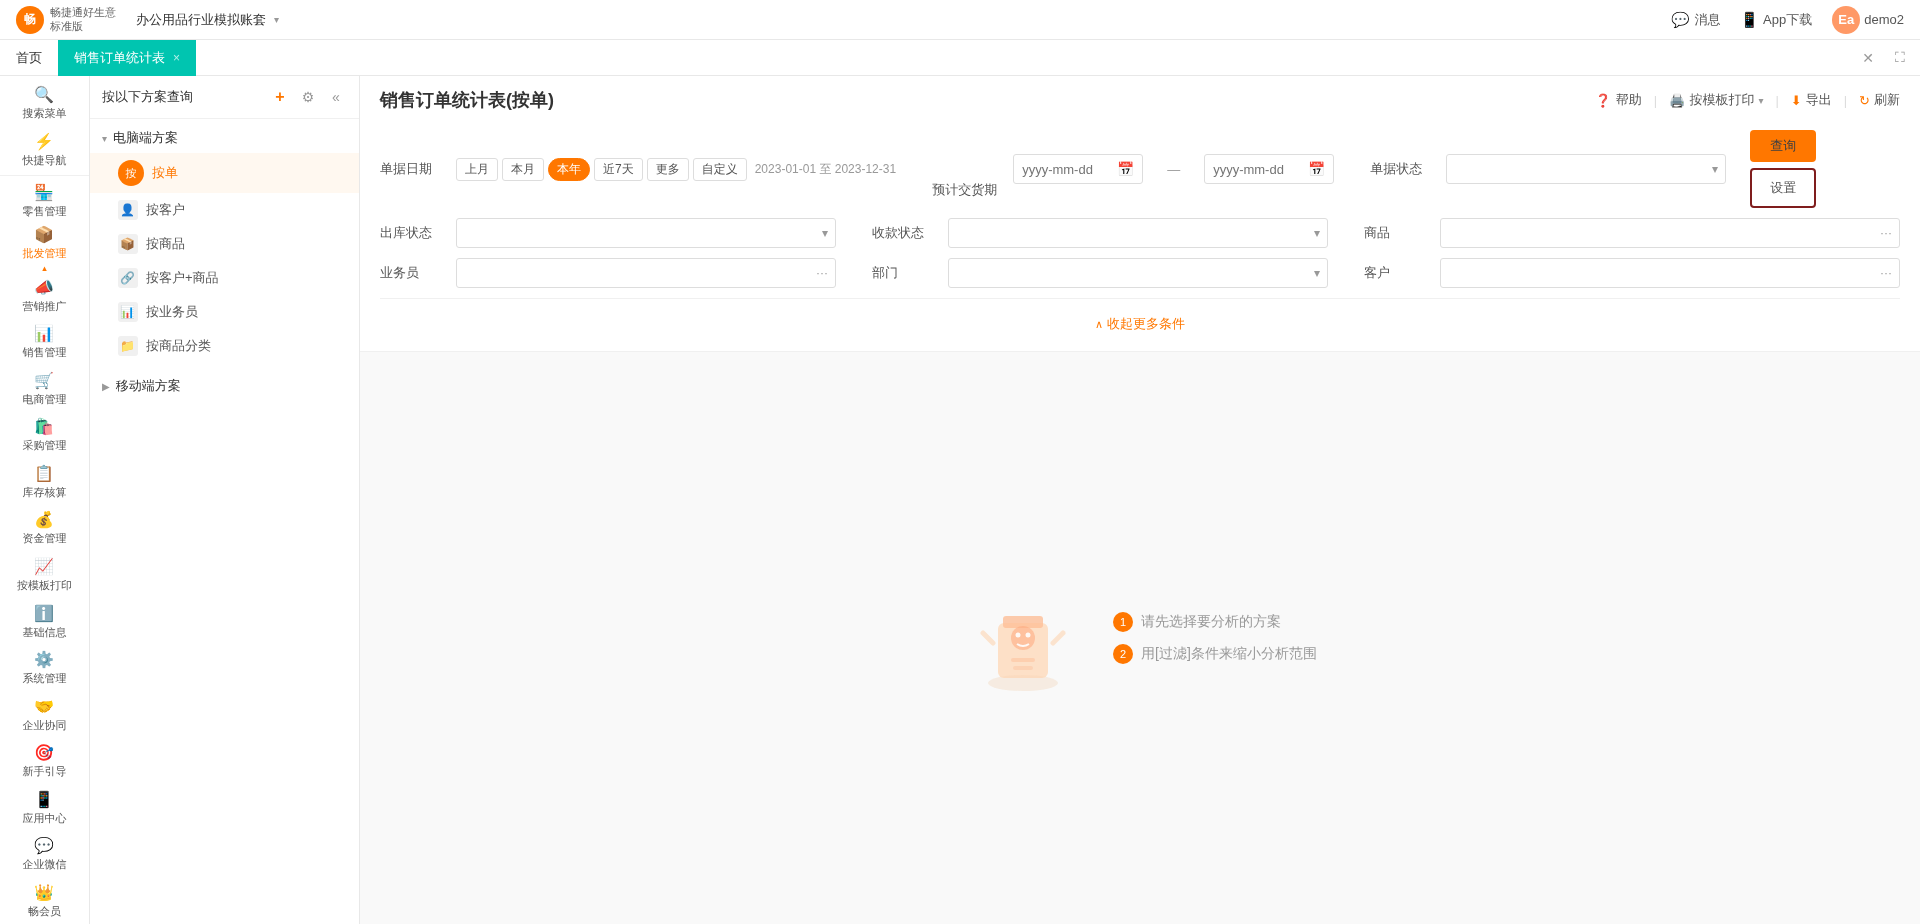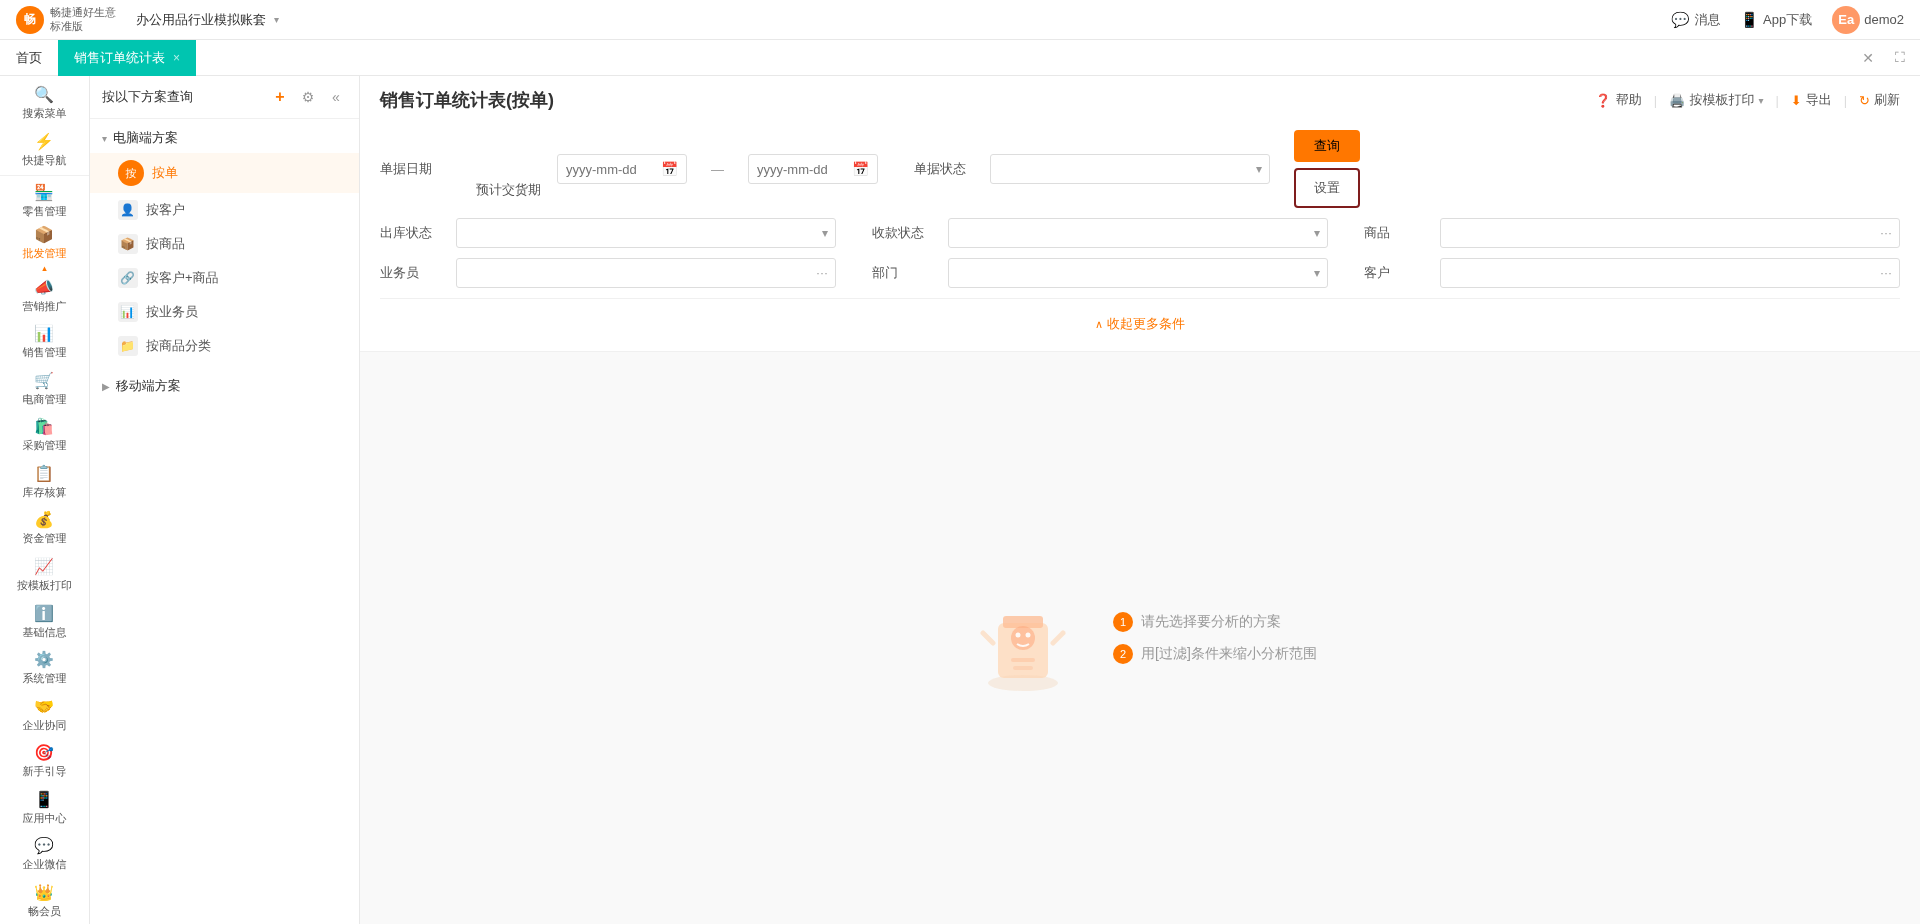--- a/index.html
+++ b/index.html
@@ -78,21 +78,21 @@
     .filter-field .more-btn { position: absolute; right: 8px; color: #999; font-size: 12px; cursor: pointer; }
     .filter-date-input { height: 30px; border: 1px solid #ddd; border-radius: 3px; padding: 0 8px; font-size: 13px; color: #bbb; background: #fff; width: 130px; }
     .filter-date-icon { color: #ff7700; font-size: 14px; position: absolute; right: 8px; }
     .date-separator { color: #999; margin: 0 4px; }
     .filter-group { display: flex; align-items: center; gap: 12px; flex: 1; }
 
     .collapse-btn { display: flex; align-items: center; justify-content: center; gap: 4px; font-size: 13px; color: #ff7700; cursor: pointer; padding: 8px; }
     .collapse-btn .arrow-icon { font-size: 11px; }
 
     
-    .query-btn { background: #ff7700; color: #000000; border: none; border-radius: 4px; padding: 6px 20px; font-size: 13px; cursor: pointer; height: 32px; }
+    .query-btn { background: #ff7700; color: #404040; border: none; border-radius: 4px; padding: 6px 20px; font-size: 13px; cursor: pointer; height: 32px; }
     .settings-btn { background: #fff; color: #555; border: 2px solid #7f1d1d; border-radius: 4px; padding: 5px 16px; font-size: 13px; cursor: pointer; height: 40px; }
 
     .filter-actions { display: flex; flex-direction: column; gap: 6px; margin-left: 8px; }
 
     
     .empty-state { flex: 1; display: flex; align-items: center; justify-content: center; flex-direction: column; background: #f9f9f9; }
     .empty-state-content { display: flex; align-items: center; gap: 30px; }
     .empty-illustration { width: 120px; height: 120px; opacity: 0.8; }
     .empty-tips { display: flex; flex-direction: column; gap: 12px; }
     .empty-tip { display: flex; align-items: center; gap: 8px; font-size: 14px; color: #999; }
@@ -338,20 +338,29 @@
             <span>刷新</span>
           </div>
         </div>
       </div>
 
       <div class="filter-area">
 
         <div class="filter-row">
 
           <span class="filter-label">单据日期</span>
+          <div class="filter-date-group">
+            <button class="date-quick-btn">上月</button>
+            <button class="date-quick-btn">本月</button>
+            <button class="date-quick-btn active">本年</button>
+            <button class="date-quick-btn">近7天</button>
+            <button class="date-quick-btn">更多</button>
+            <button class="date-quick-btn">自定义</button>
+            <span class="date-range-text">2023-01-01 至 2023-12-31</span>
+          </div>
 
           <span class="filter-label" style="margin-left:20px;margin-top:41px;">预计交货期</span>
           <div class="filter-group" style="flex:0 0 auto;gap:20px;">
             <div class="date-input-wrap">
               <input type="text" class="filter-date-input" style="padding-right: 28px;" placeholder="yyyy-mm-dd">
               <span class="filter-date-icon">📅</span>
             </div>
             <span class="date-separator">—</span>
             <div class="date-input-wrap">
               <input type="text" class="filter-date-input" style="padding-right: 28px;" placeholder="yyyy-mm-dd">

